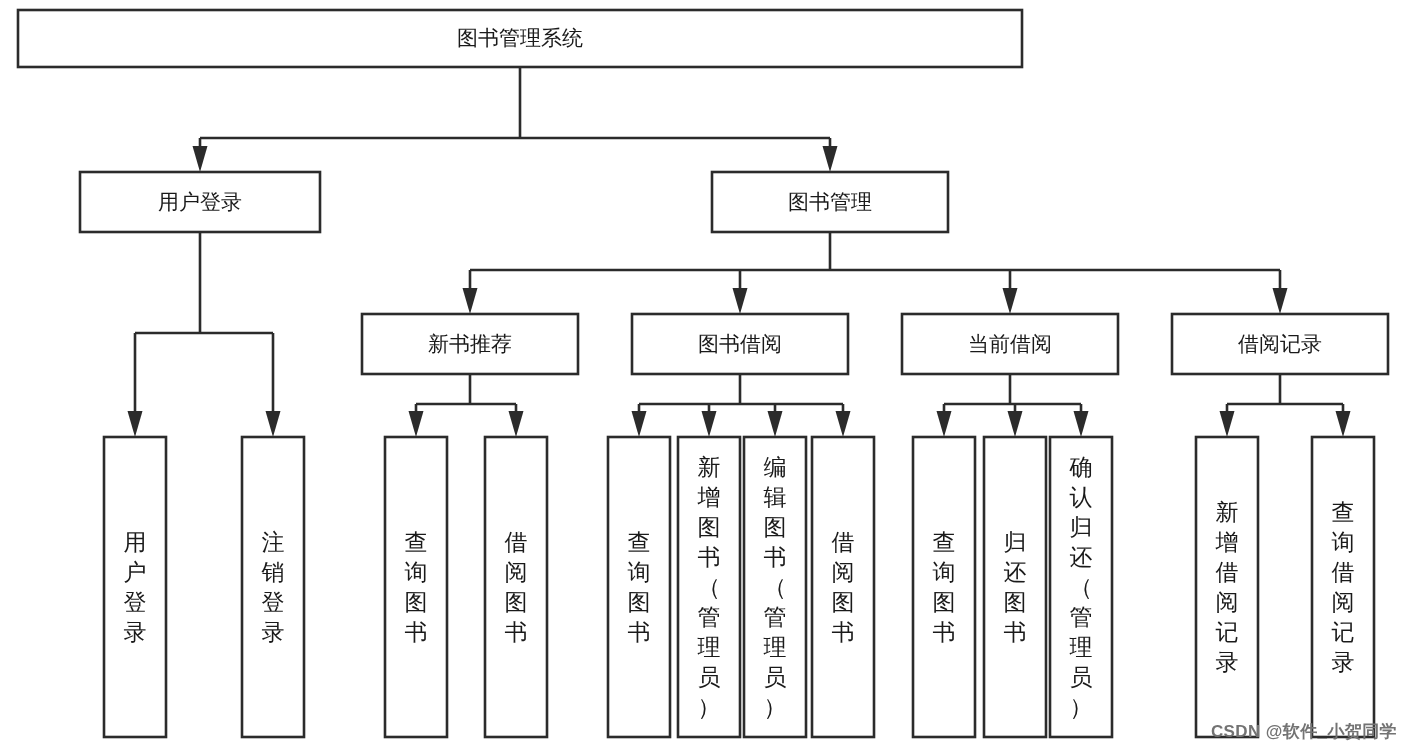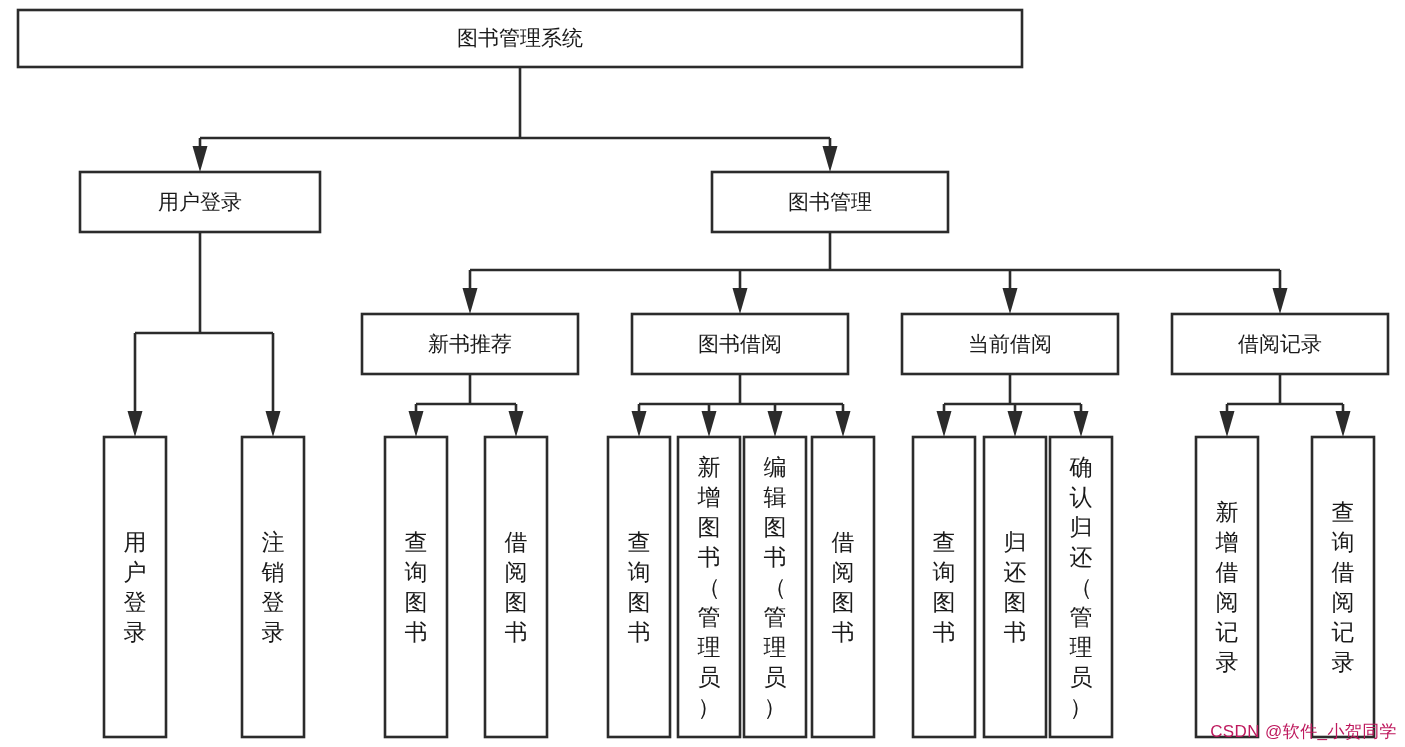--- a/index.html
+++ b/index.html
@@ -53,23 +53,24 @@
     font-family: "Liberation Sans", "DejaVu Sans", sans-serif;
     font-size: 23px;
     text-anchor: middle;
   }
   .watermark-text {
     position: absolute;
     right: 8px;
     bottom: 4px;
     font-family: "Liberation Sans", "DejaVu Sans", sans-serif;
     font-size: 17px;
-    color: #be185d;
+    color: #737373;
     white-space: nowrap;
     letter-spacing: 0.4px;
+    font-weight: bold;
   }
 </style>
 </head>
 <body>
 
 <div id="diagram-root">
   <svg class="diagram-canvas" viewBox="0 0 1405 747">
     <g id="edges-layer">
         <line x1="520" y1="67" x2="520" y2="138" class="connector"></line>
         <line x1="200" y1="138" x2="830" y2="138" class="connector"></line>

